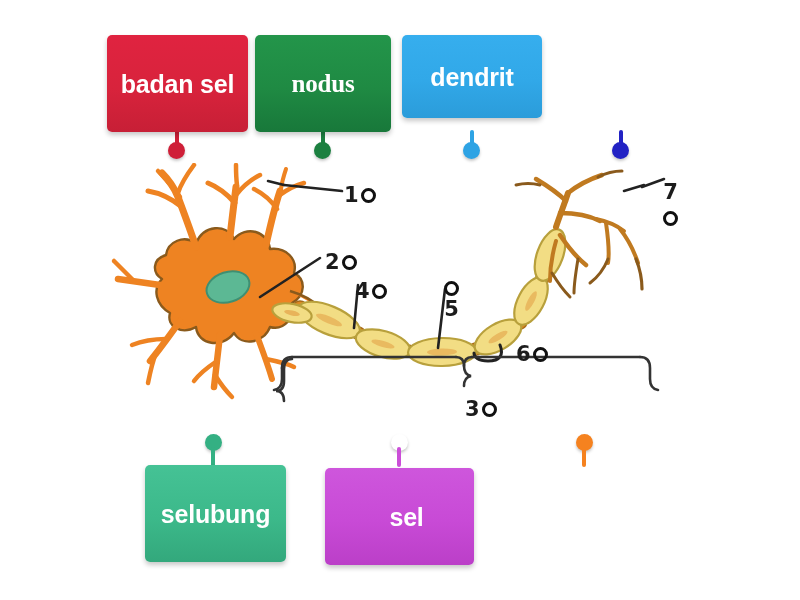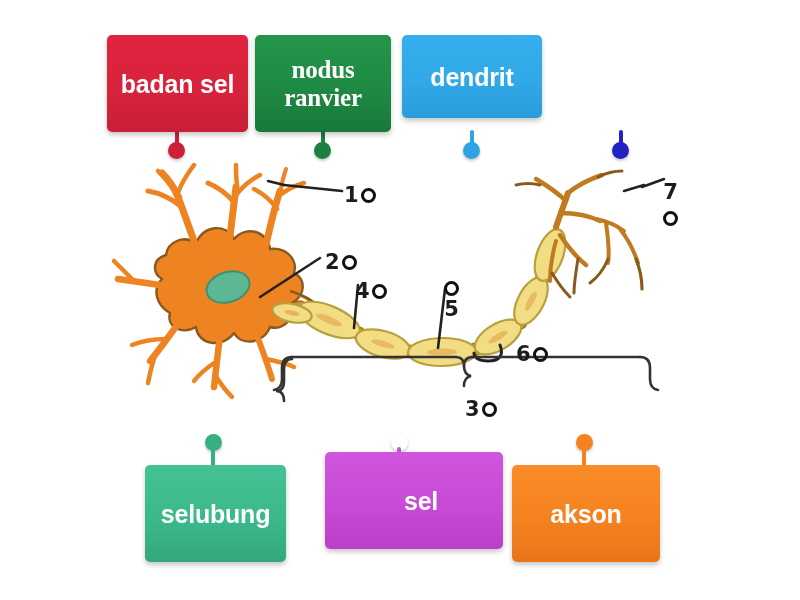--- a/index.html
+++ b/index.html
@@ -244,21 +244,20 @@
               background:linear-gradient(180deg,#e02340 0%,#d8233c 55%,#c71f36 100%);">
     <span class="card-label">badan sel</span>
   </div>
 
   <div class="pin" style="left:321px; top:130px; height:18px; background:#1c8040;"></div>
   <div class="knob" style="left:314px; top:142px; background:#1c8040;"></div>
   <div class="card" style="left:255px; top:35px; width:136px; height:97px;
               background:linear-gradient(180deg,#23954a 0%,#1f8a43 55%,#18783a 100%);font-family:Liberation Serif, serif;">
     <span class="card-label">
       <span>nodus</span><br>
-      <span>ranvier</span>
     </span>
   </div>
 
   <div class="pin" style="left:470px; top:130px; height:18px; background:#2ea3e4;"></div>
   <div class="knob" style="left:463px; top:142px; background:#2ea3e4;"></div>
   <div class="card" style="left:402px; top:35px; width:140px; height:83px;
               background:linear-gradient(180deg,#36aeee 0%,#31a8e8 55%,#2b9cda 100%);">
     <span class="card-label">dendrit</span>
   </div>
 
@@ -267,33 +266,29 @@
 
   <div class="knob" style="left:205px; top:434px; background:#34b083;"></div>
   <div class="pin" style="left:211px; top:447px; height:20px; background:#34b083;"></div>
   <div class="card" style="left:145px; top:465px; width:141px; height:97px;
               background:linear-gradient(180deg,#45c295 0%,#3cb98a 55%,#33a87c 100%);">
     <span class="card-label">selubung</span>
   </div>
 
   <div class="knob" style="left:391px; top:434px; background:#c council;"></div>
   <div class="pin" style="left:397px; top:447px; height:20px; background:#cb4ed8;"></div>
-  <div class="card" style="left:325px; top:452px; width:178px; height:97px;
+  <div class="card" style="left:325px; top:468px; width:149px; height:97px;
               background:linear-gradient(180deg,#ce56dc 0%,#c84ad6 55%,#bb3fc8 100%);padding-left:22px;">
     <span class="card-label">
       <span>sel</span><br>
     </span>
   </div>
 
   <div class="knob" style="left:576px; top:434px; background:#f5821f;"></div>
   <div class="pin" style="left:582px; top:447px; height:20px; background:#f5821f;"></div>
-  <div class="card" style="left:512px; top:465px; width:148px; height:97px;
-              background:linear-gradient(180deg,#f98c28 0%,#f5821f 55%,#e8751a 100%);">
-    <span class="card-label">akson</span>
-  </div>
 
   <div class="marker" style="left:344px; top:185px;">
     <span class="marker-num">1</span>
     <span class="drop-slot"></span>
   </div>
 
   <div class="marker" style="left:325px; top:252px;">
     <span class="marker-num">2</span>
     <span class="drop-slot"></span>
   </div>

